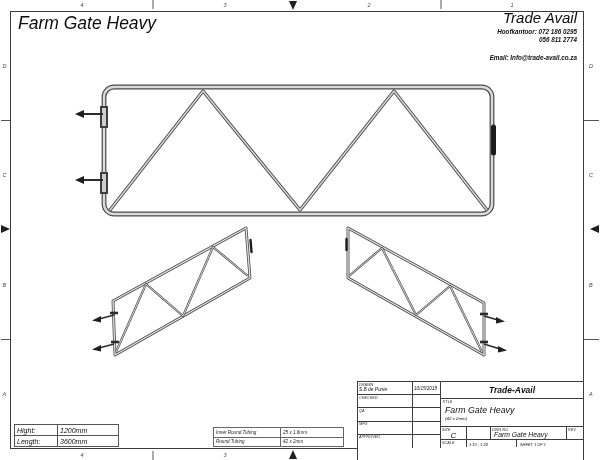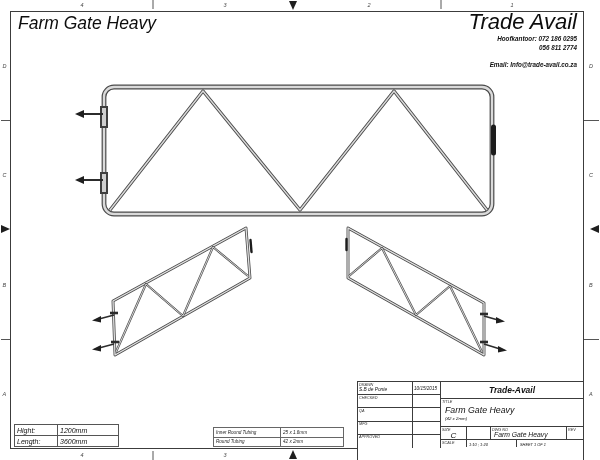--- a/index.html
+++ b/index.html
@@ -11,21 +11,21 @@
   .frame { position:absolute; left:10px; top:11px; width:574px; height:438px;
            border:1.4px solid #3c3c3c; box-sizing:border-box; }
 
   
   .zn { position:absolute; font-size:5.5px; color:#444; transform:translate(-50%,0); }
   .zl { position:absolute; font-size:5.5px; color:#444; transform:translate(0,-50%); }
 
   
   .title { position:absolute; left:18px; top:13px; font-size:17.5px; color:#0d0d0d; }
   .company { position:absolute; right:23px; top:10px; text-align:right; }
-  .company-name { font-size:22px; color:#0d0d0d; line-height:1.05; }
+  .company-name { font-size:15px; color:#0d0d0d; line-height:1.05; }
   .company-phone { font-size:6.3px; font-weight:bold; line-height:1.35; margin-top:2px; }
   .company-email { font-size:6.3px; font-weight:bold; margin-top:9px; }
 
   
   svg.draw { position:absolute; left:0; top:0; pointer-events:none; }
   .to { fill:none; stroke:#4a4a4a; stroke-width:4.8; }
   .ti { fill:none; stroke:#dadada; stroke-width:2.4; }
   .so { fill:none; stroke:#4a4a4a; stroke-width:3.3; stroke-linejoin:round; }
   .si { fill:none; stroke:#dadada; stroke-width:1.4; stroke-linejoin:round; }
   .io { fill:none; stroke:#4a4a4a; stroke-width:2.9; stroke-linejoin:round; }

